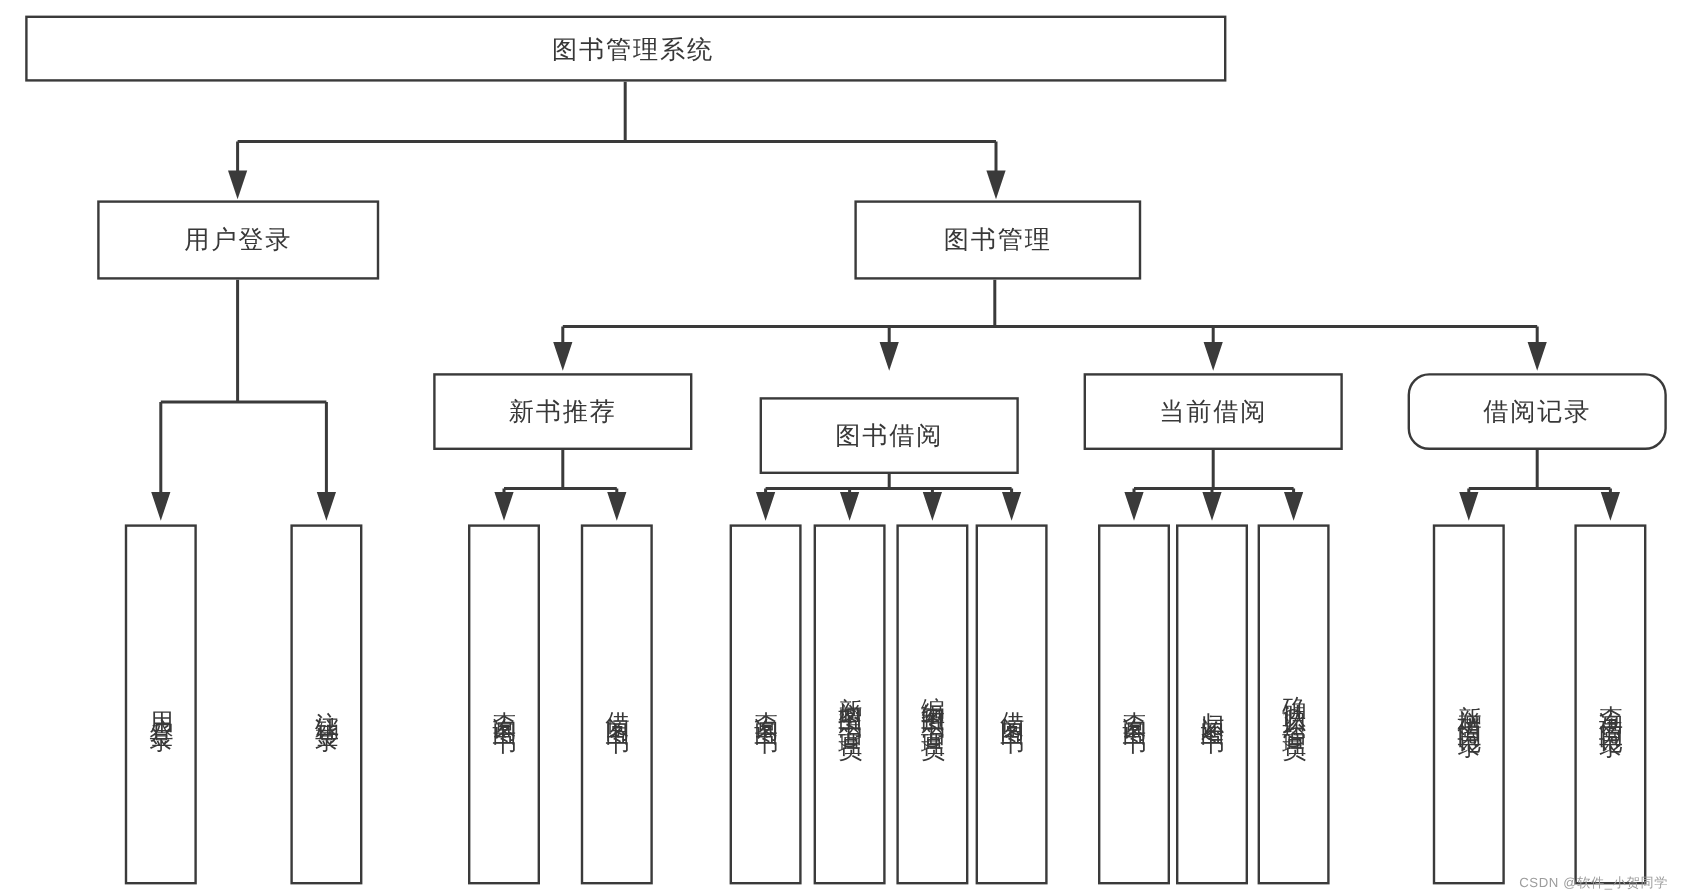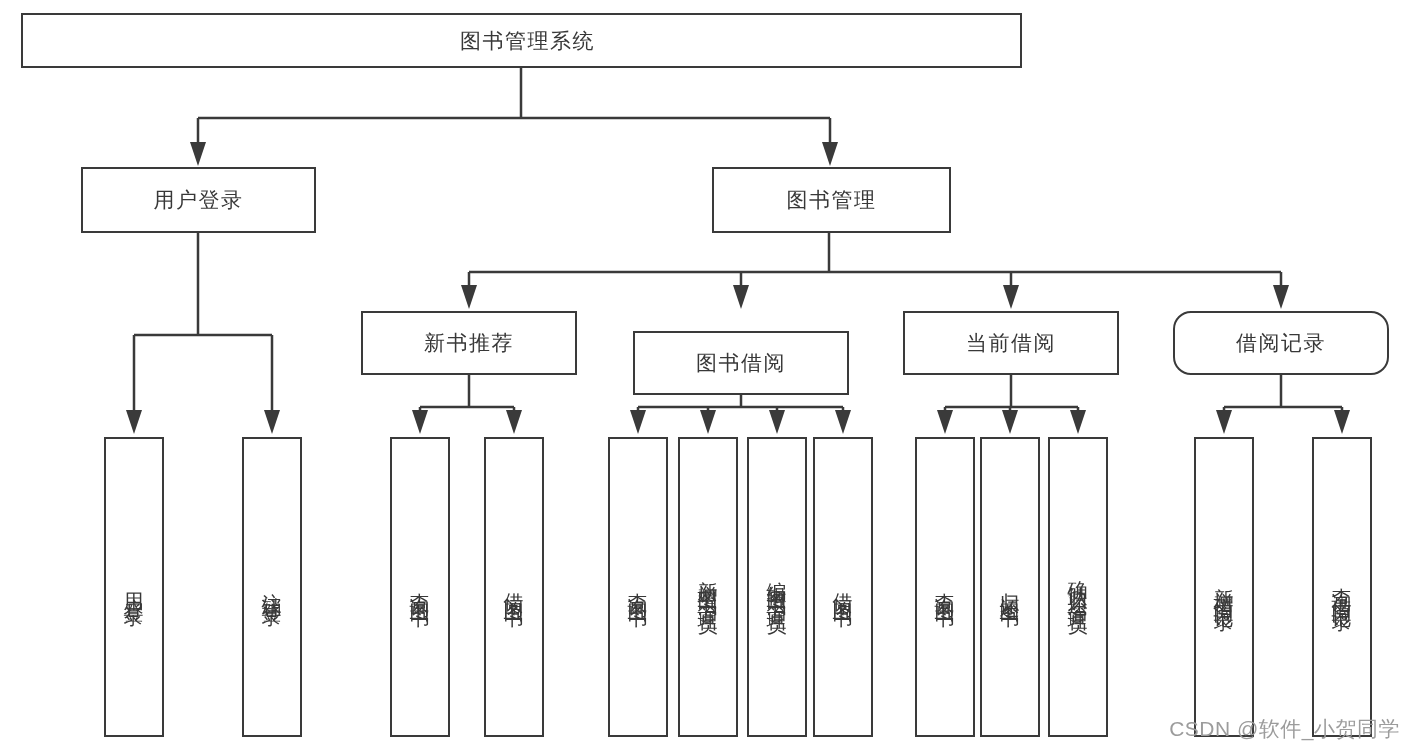--- a/index.html
+++ b/index.html
@@ -31,22 +31,22 @@
     width:60px;height:300px;top:437px;
     display:flex;align-items:center;justify-content:center;
     z-index:2;
   }
   .vbox .vlabel{
     writing-mode:vertical-rl;text-orientation:mixed;
     color:var(--text);font-size:20px;letter-spacing:5px;
     white-space:nowrap;line-height:1;
   }
   .watermark{
-    position:absolute;right:5px;bottom:4px;z-index:5;
-    color:var(--wm);font-size:21px;letter-spacing:0.5px;
+    position:absolute;right:15px;bottom:4px;z-index:5;
+    color:var(--wm);font-size:11px;letter-spacing:0.5px;
   }
 </style>
 </head>
 <body>
 
 <div class="stage">
 
   <svg class="wires" viewBox="0 0 1405 747">
     <g>
       <path d="M521,68 V118 M198,118 H830 M198,118 V144 M830,118 V144"></path>

